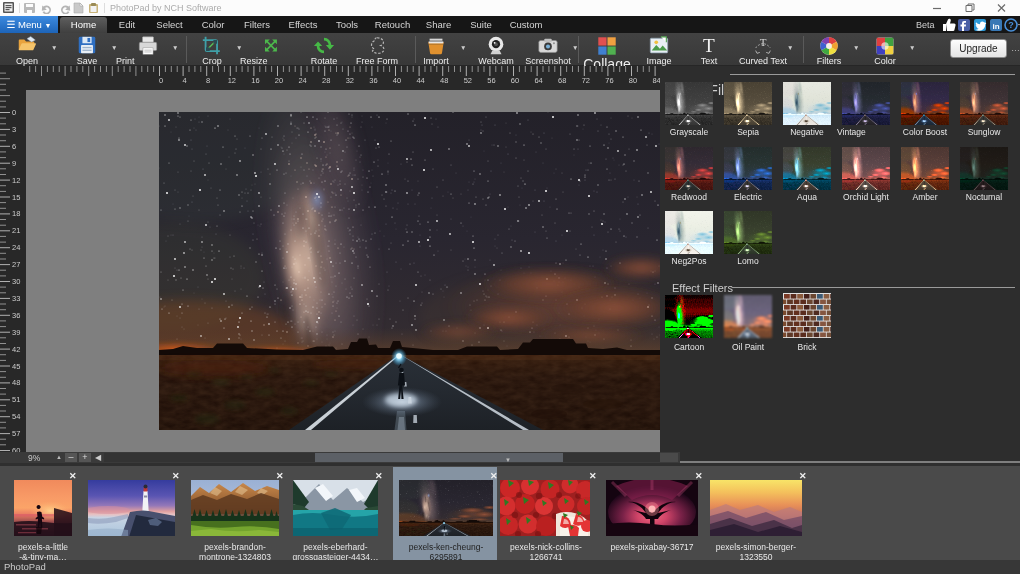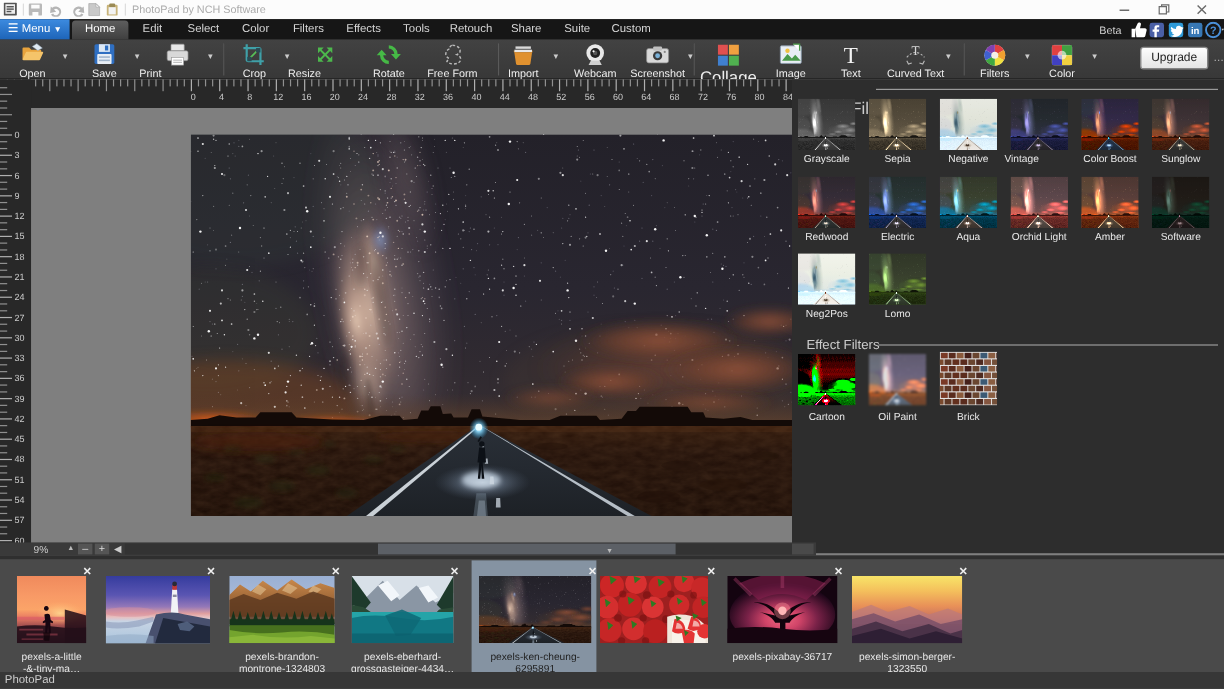--- a/index.html
+++ b/index.html
@@ -1972,21 +1972,21 @@
         <svg width="48" height="43" viewBox="0 0 501 318" preserveAspectRatio="none" style="display:block;">
           <use href="#scene"></use>
         </svg>
       </div>
       <div class="abs" style="left:236px;top:126px;width:58px;font-size:8.5px;color:#e8e8e8;text-align:center;white-space:nowrap">Amber</div>
       <div class="abs" style="left:300px;top:81px;width:48px;height:43px;overflow:hidden;filter:hue-rotate(130deg) saturate(1.1) brightness(0.7)">
         <svg width="48" height="43" viewBox="0 0 501 318" preserveAspectRatio="none" style="display:block;">
           <use href="#scene"></use>
         </svg>
       </div>
-      <div class="abs" style="left:295px;top:126px;width:58px;font-size:8.5px;color:#e8e8e8;text-align:center;white-space:nowrap">Software</div>
+      <div class="abs" style="left:295px;top:126px;width:58px;font-size:8.5px;color:#e8e8e8;text-align:center;white-space:nowrap">Nocturnal</div>
       <div class="abs" style="left:5px;top:145px;width:48px;height:43px;overflow:hidden;filter:invert(1) brightness(1.1)">
         <svg width="48" height="43" viewBox="0 0 501 318" preserveAspectRatio="none" style="display:block;">
           <use href="#scene"></use>
         </svg>
       </div>
       <div class="abs" style="left:0px;top:190px;width:58px;font-size:8.5px;color:#e8e8e8;text-align:center;white-space:nowrap">Neg2Pos</div>
       <div class="abs" style="left:64px;top:145px;width:48px;height:43px;overflow:hidden;filter:sepia(0.7) hue-rotate(55deg) saturate(1.8) brightness(1.3)">
         <svg width="48" height="43" viewBox="0 0 501 318" preserveAspectRatio="none" style="display:block;">
           <use href="#scene"></use>
         </svg>
@@ -2237,20 +2237,21 @@
 <circle cx="87" cy="46" r="6"></circle>
 </g>
 <g fill="#fae0d8" opacity="0.7">
           <path d="M64,39 a5,6 0 0 1 5,5 l-6,0 z M78,37 a5,5 0 0 1 5,5 l-6,0 z"></path>
         </g>
 <g fill="#2e7a22">
           <path d="M63,33 l5,2 -4,3 z M77,31 l5,2 -4,3 z M70,45 l4,2 -3,3 z"></path>
         </g>
       </svg>
     </div>
+    <div class="abs" style="left:484px;top:76px;width:124px;font-size:8.5px;color:#e8e8e8;text-align:center;line-height:10px">pexels-nick-collins-<br>1266741</div>
     <div class="abs" style="left:589px;top:5px;width:10px;height:10px;color:#f0f0f0;font-size:9px;font-weight:bold;line-height:10px">✕</div>
     <div class="abs" style="left:606px;top:14px;width:92px;height:56px;overflow:hidden">
       <svg width="92" height="56" viewBox="0 0 92 56" style="display:block">
         <defs>
 <radialGradient id="t7" cx="0.5" cy="0.58" r="0.55">
             <stop offset="0" stop-color="#f06880"></stop>
             <stop offset="0.3" stop-color="#d04468"></stop>
             <stop offset="0.6" stop-color="#7a2248"></stop>
             <stop offset="1" stop-color="#1c0618"></stop>
           </radialGradient>

